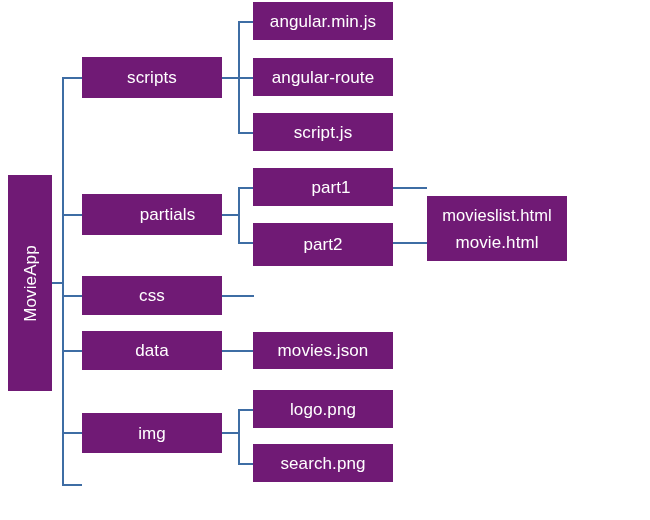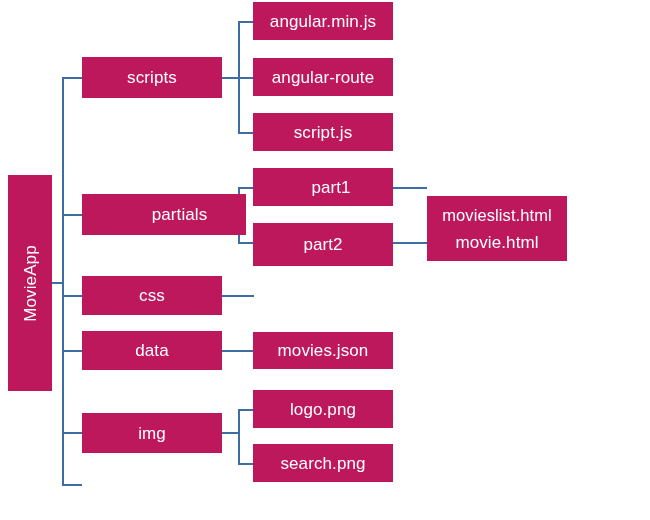--- a/index.html
+++ b/index.html
@@ -11,21 +11,21 @@
   #diagram {
     position: relative;
     width: 650px;
     height: 520px;
     background: #ffffff;
     overflow: hidden;
     font-family: "Liberation Sans", sans-serif;
   }
   .node {
     position: absolute;
-    background: #be185d;
+    background: #701a75;
     color: #ffffff;
     display: flex;
     align-items: center;
     justify-content: center;
     font-size: 17px;
     font-weight: 400;
     letter-spacing: 0.1px;
     line-height: 1;
     box-sizing: border-box;
     white-space: nowrap;
@@ -86,21 +86,21 @@
   <div class="connector connector-v" style="left:238px; top:409px; height:55px;"></div>
   <div class="connector connector-h" style="left:238px; top:409px; width:16px;"></div>
   <div class="connector connector-h" style="left:238px; top:463px; width:16px;"></div>
 
   <div class="node node-root" style="left:8px; top:175px; width:44px; height:216px;">
     <span class="root-label">MovieApp</span>
   </div>
 
   <div class="node" style="left:82px; top:57px; width:140px; height:41px;">scripts</div>
 
-  <div class="node" style="left:82px; top:194px; width:164px; height:41px;padding-left:31px;">partials</div>
+  <div class="node" style="left:82px; top:194px; width:140px; height:41px;padding-left:31px;">partials</div>
 
   <div class="node" style="left:82px; top:276px; width:140px; height:39px;">css</div>
 
   <div class="node" style="left:82px; top:331px; width:140px; height:39px;">data</div>
 
   <div class="node" style="left:82px; top:413px; width:140px; height:40px;">img</div>
 
 
   <div class="node" style="left:253px; top:2px; width:140px; height:38px;">angular.min.js</div>
 

